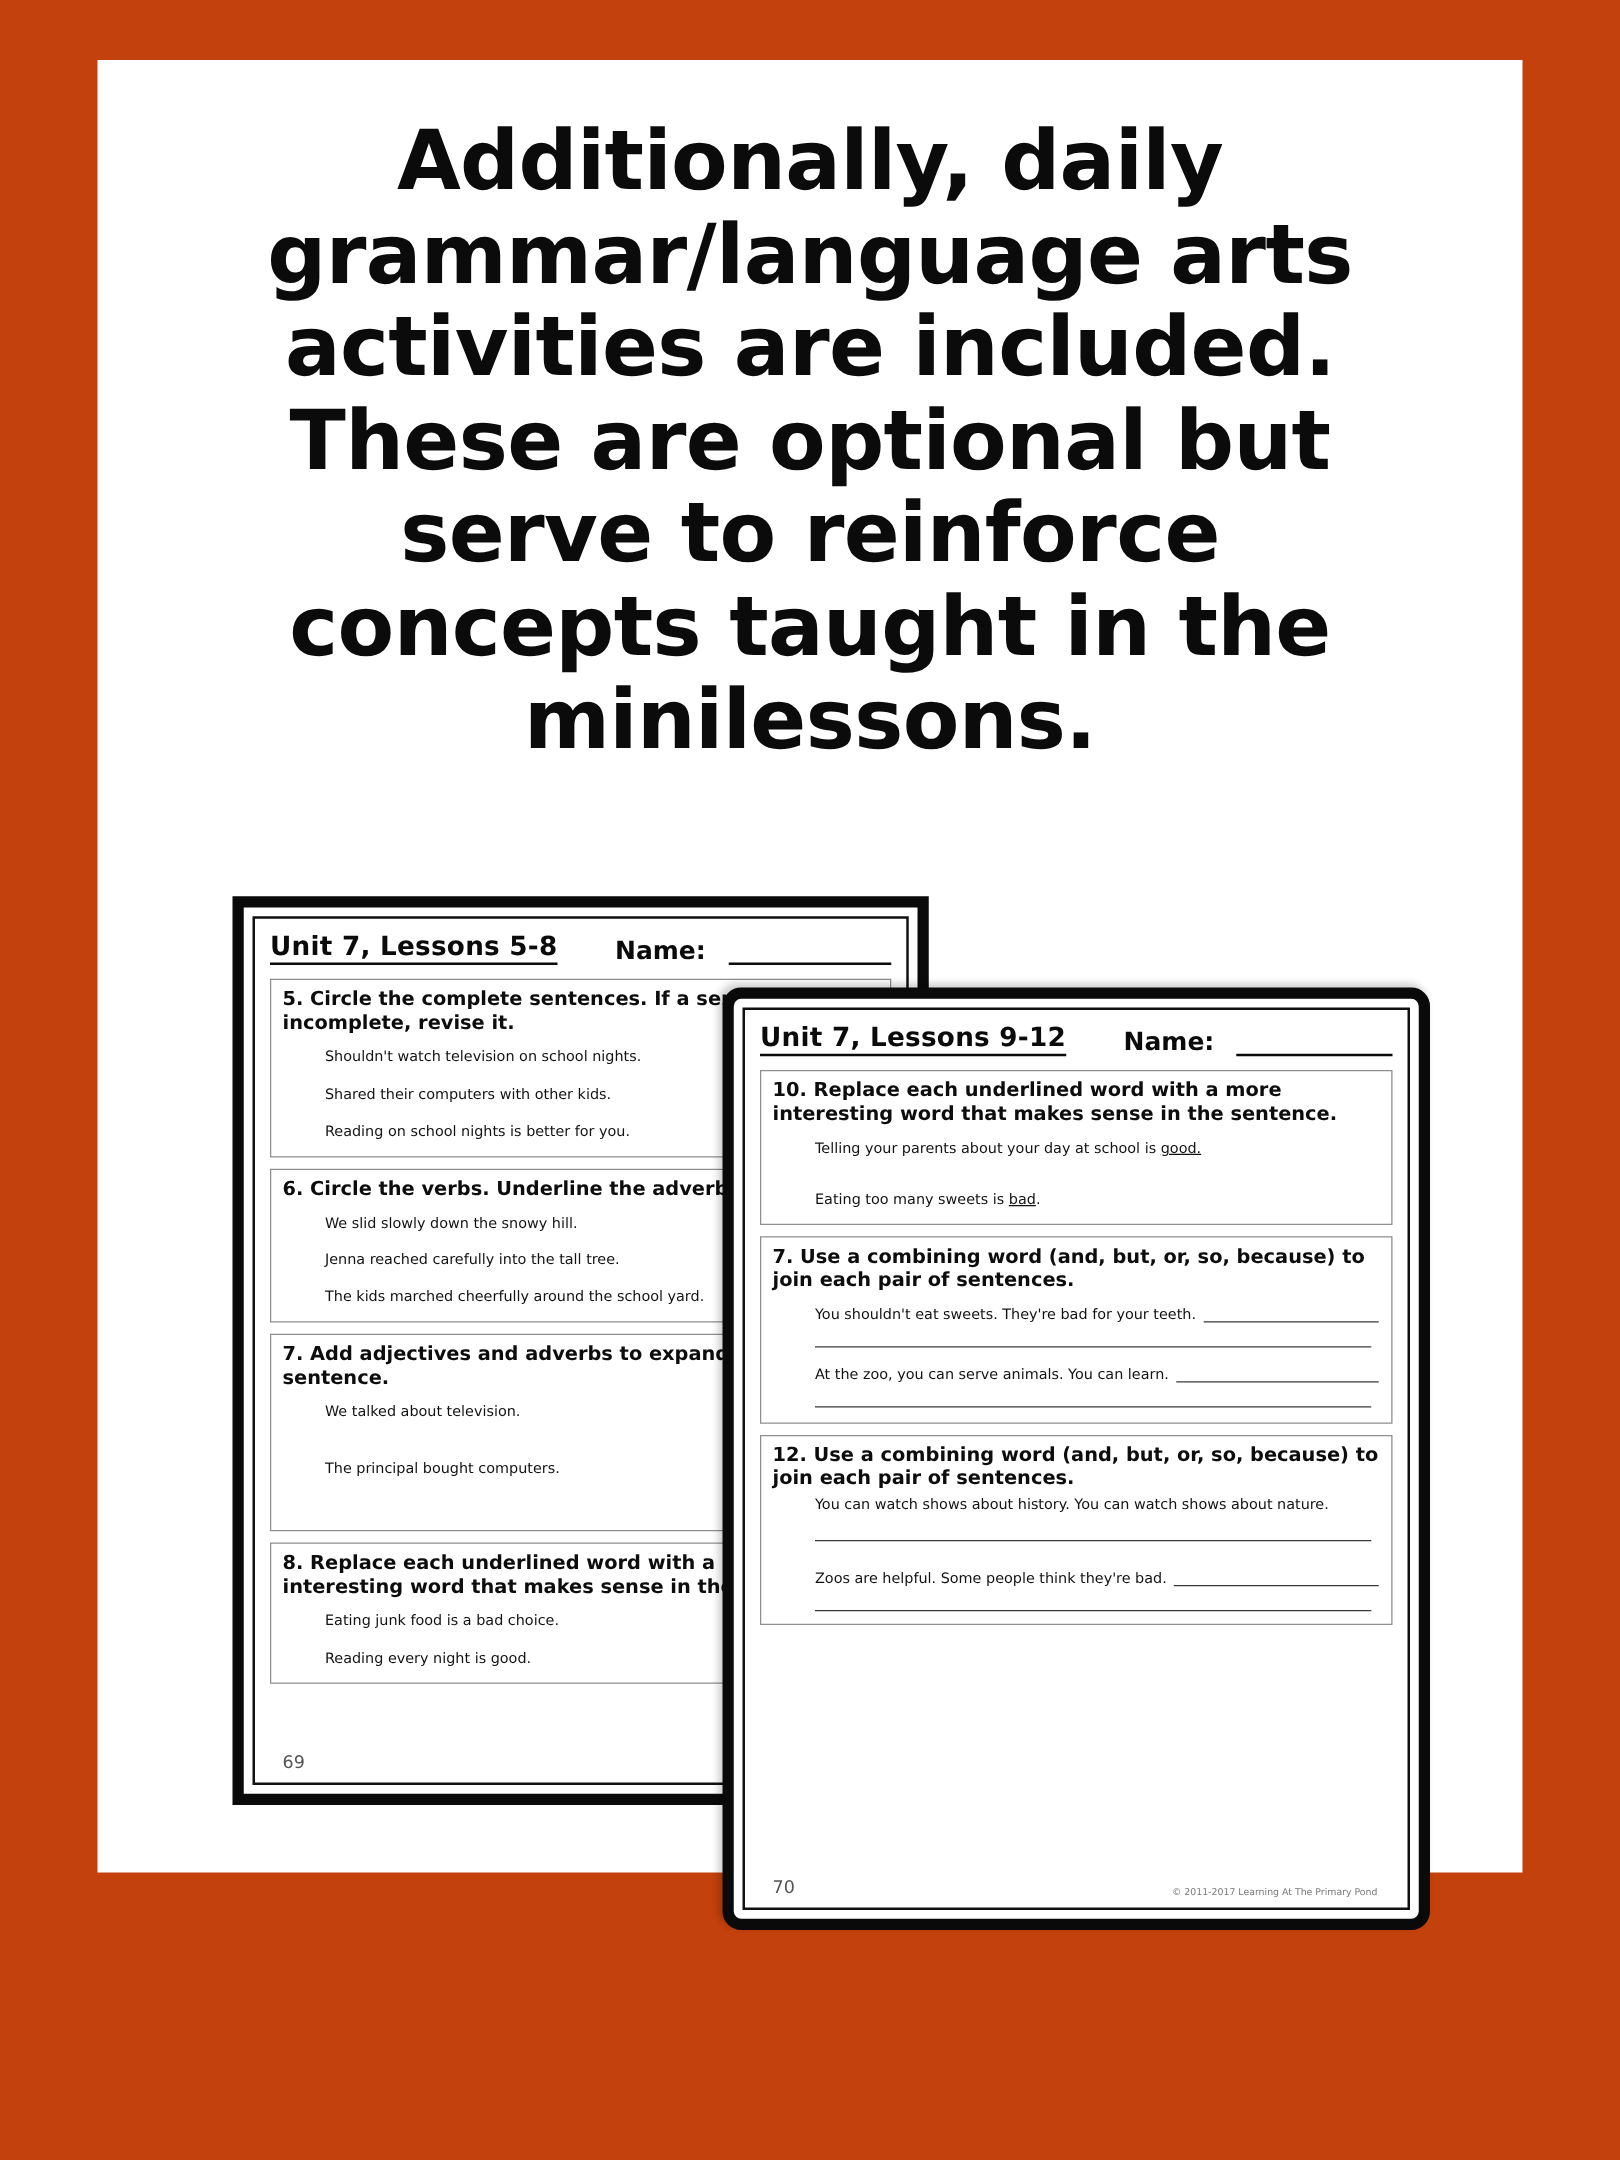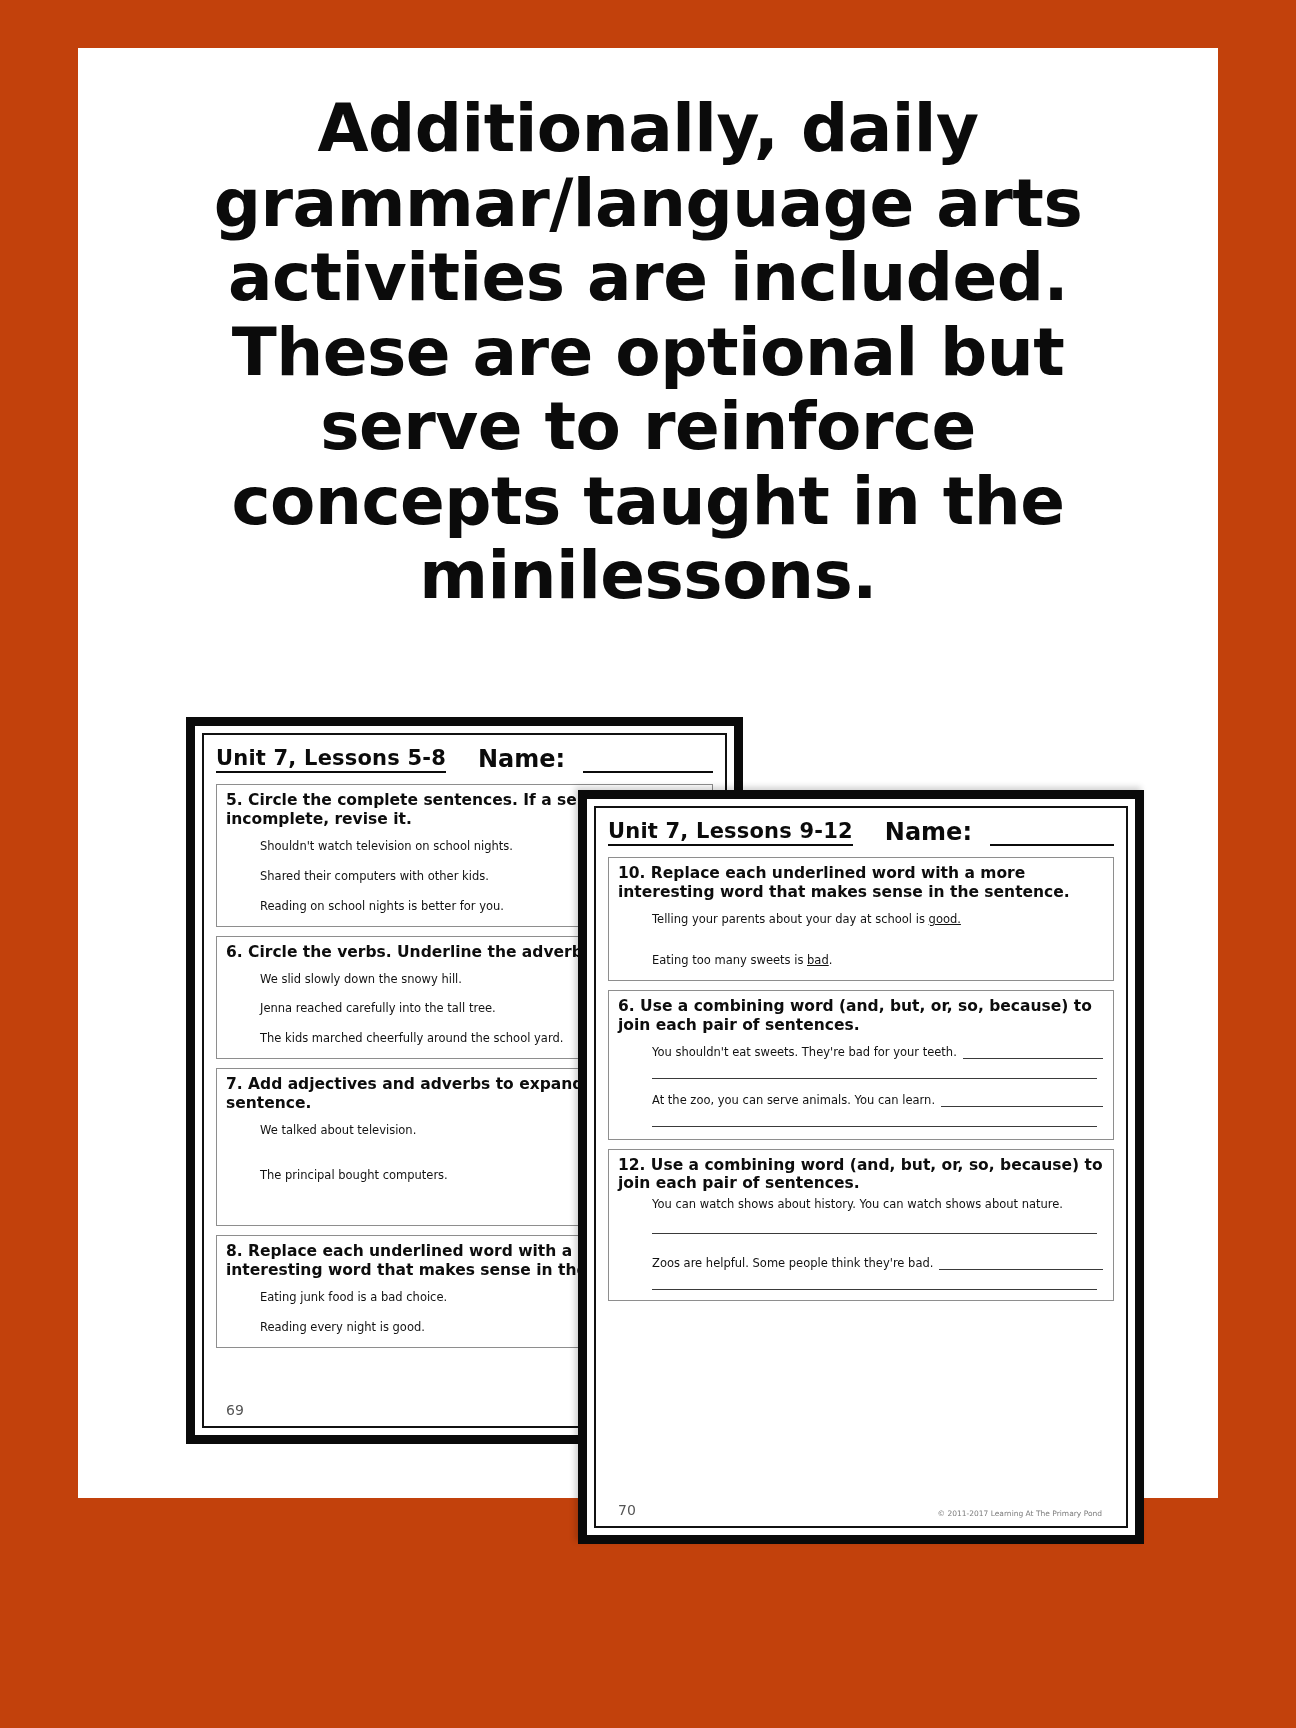--- a/index.html
+++ b/index.html
@@ -87,24 +87,24 @@
     font-size: 21px;
     color: #0b0b0b;
     border-bottom: 2.5px solid #0b0b0b;
     padding-bottom: 1px;
     white-space: nowrap;
     letter-spacing: 0.2px;
   }
   .ws-name-label {
     font-family: "DejaVu Sans", sans-serif;
     font-weight: bold;
-    font-size: 24px;
+    font-size: 20px;
     color: #0b0b0b;
     white-space: nowrap;
-    margin-left: 14px;
+    margin-left: 28px;
   }
   .ws-name-line {
     flex: 1 1 auto;
     border-bottom: 2.5px solid #0b0b0b;
     height: 20px;
     min-width: 40px;
   }
 
   
   .q-box {
@@ -182,20 +182,21 @@
     height: 727px;
     z-index: 1;
   }
   #sheet-front {
     left: 500px;
     top: 742px;
     width: 566px;
     height: 754px;
     z-index: 2;
     box-shadow: -3px -3px 6px rgba(0,0,0,0.18);
+    border-radius: 15px;
   }
 </style>
 </head>
 <body>
 
 <div id="page">
   <div id="inner-card">
 
     <div id="headline">
       <span class="hl-line">Additionally, daily</span>
@@ -273,21 +274,21 @@
 
           <div class="q-box">
             <div class="q-prompt">10. Replace each underlined word with a more interesting word that makes sense in the sentence.</div>
             <div class="q-items">
               <div class="q-item" style="margin-bottom:26px">Telling your parents about your day at school is <u>good.</u></div>
               <div class="q-item">Eating too many sweets is <u>bad</u>.</div>
             </div>
           </div>
 
           <div class="q-box">
-            <div class="q-prompt">6.  Use a combining word (and, but, or, so, because) to join each pair of sentences.</div>
+            <div class="q-prompt">7.  Use a combining word (and, but, or, so, because) to join each pair of sentences.</div>
             <div class="q-items">
               <div class="q-item-line">
                 <span class="txt">You shouldn't eat sweets.  They're bad for your teeth.</span>
                 <span class="rule"></span>
               </div>
               <div class="full-rule"></div>
               <div class="q-item-line">
                 <span class="txt">At the zoo, you can serve animals.  You can learn.</span>
                 <span class="rule"></span>
               </div>

